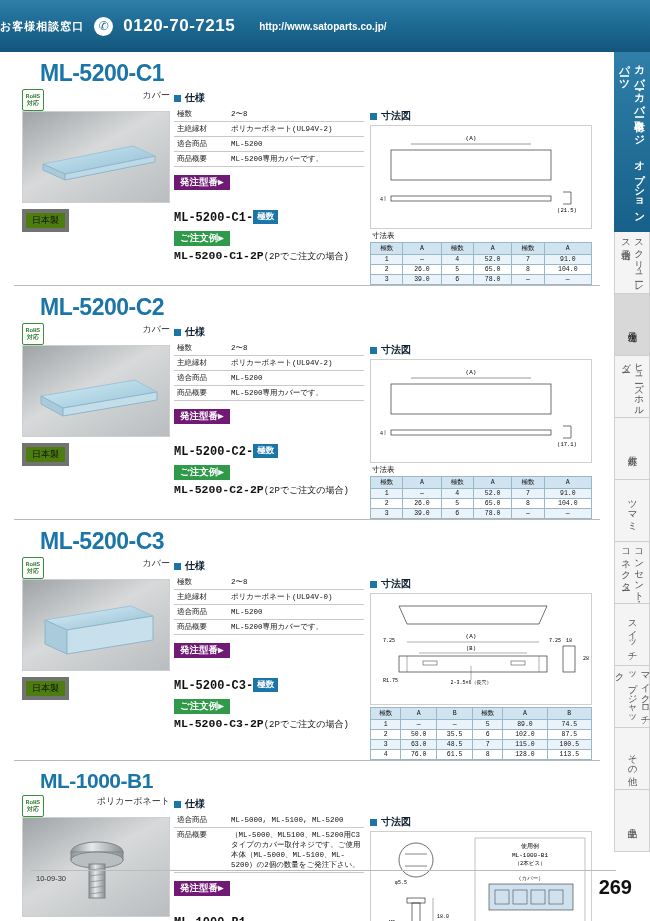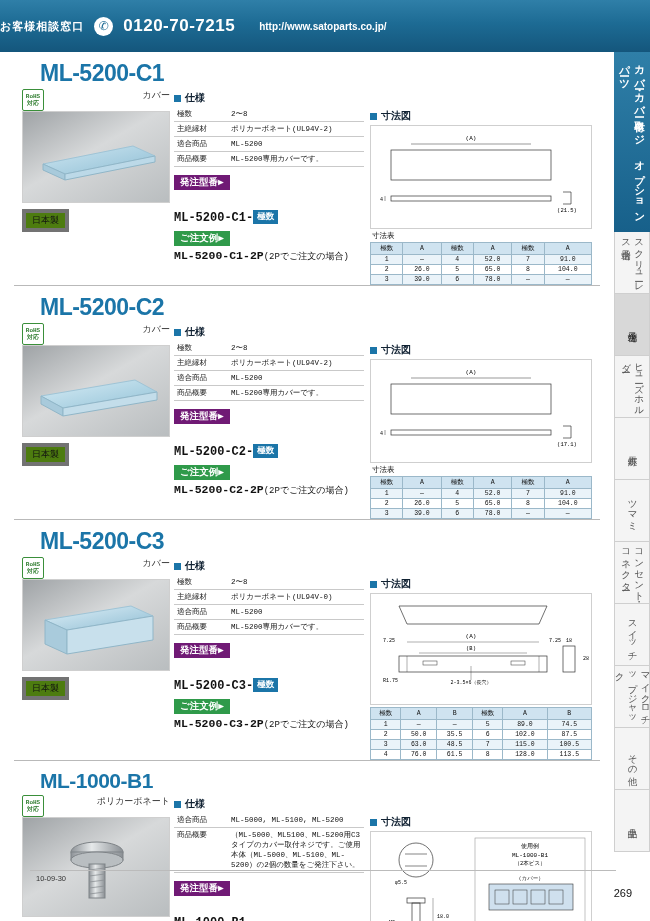--- a/index.html
+++ b/index.html
@@ -115,21 +115,21 @@
     border:1px solid #cfcfcf; width:222px; background:#fff; position:relative;
   }
   .dim-title{ font-size:7.5px; margin:2px 0 1px 2px; }
   table.dim{ border-collapse:collapse; font-size:6.5px; width:222px; }
   table.dim th{ background:#cfe3f0; border:1px solid #9bb8c9; padding:1px 0; font-weight:normal;}
   table.dim td{ border:1px solid #9bb8c9; padding:1px 0; text-align:center; }
   table.dim tr:nth-child(even) td{ background:#eaf3f9; }
   
   .footer-date{ position:absolute; left:36px; bottom:38px; font-size:7.5px; color:#333; }
   .footer-rule{ position:absolute; left:30px; bottom:50px; width:586px; border-top:1px solid #bbb; }
-  .pageno{ position:absolute; right:18px; bottom:22px; font-size:11px; font-weight:normal; color:#111; }
+  .pageno{ position:absolute; right:18px; bottom:22px; font-size:20px; font-weight:bold; color:#111; }
   svg{ display:block; }
 </style>
 </head>
 <body>
 
 <div class="header">
   <div class="hdr-inner">
     <span class="hdr-label">お客様相談窓口</span>
     <span class="phone-icon">✆</span>
     <span class="hdr-phone">0120-70-7215</span>

